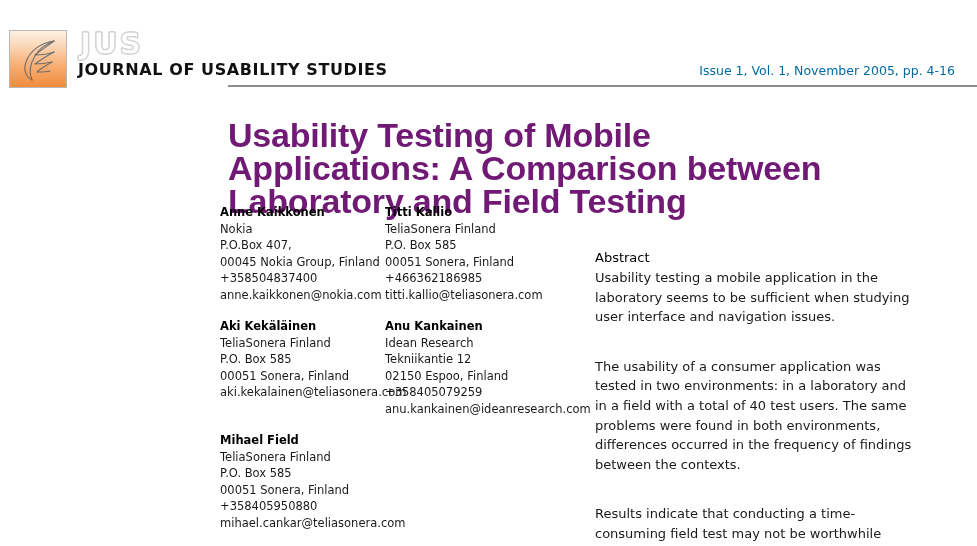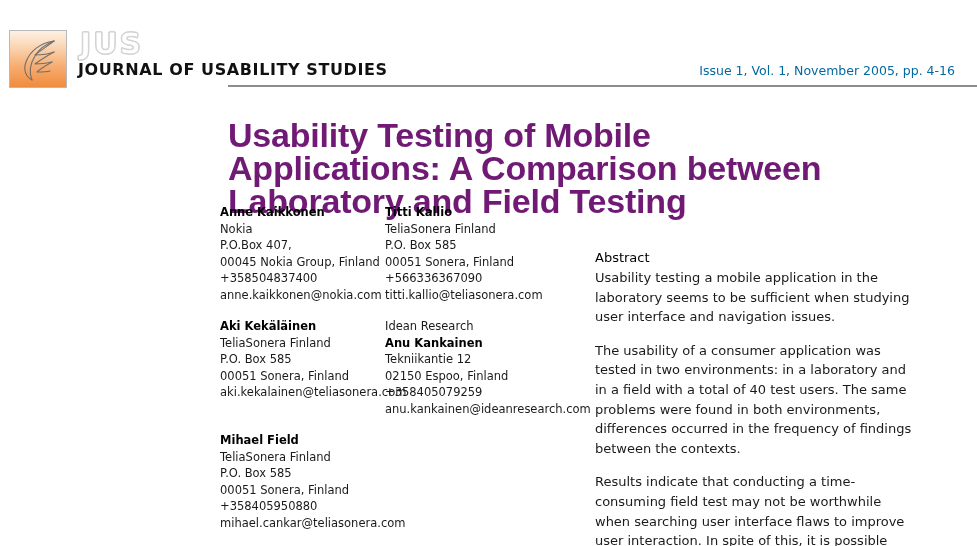--- a/index.html
+++ b/index.html
@@ -137,21 +137,21 @@
     color: #000000;
     margin: 0 0 1px 0;
   }
   .abstract-para {
     font-size: 13px;
     line-height: 19.6px;
     color: #1a1a1a;
     margin: 0;
   }
   .abstract-para + .abstract-para {
-    margin-top: 14px;
+    margin-top: 30px;
   }
 </style>
 </head>
 <body>
 
 <div id="masthead">
 
   <div id="logo-mark">
     <svg width="56" height="56" viewBox="0 0 56 56" xmlns="http://www.w3.org/2000/svg">
       <g fill="none" stroke="#6e6e6e" stroke-width="1.1" stroke-linecap="round" stroke-linejoin="round">
@@ -182,36 +182,36 @@
       <div class="author-line">P.O.Box 407,</div>
       <div class="author-line">00045 Nokia Group, Finland</div>
       <div class="author-line">+358504837400</div>
       <div class="author-line">anne.kaikkonen@nokia.com</div>
     </div>
     <div class="author-block author-col-right">
       <div class="author-line author-name">Titti Kallio</div>
       <div class="author-line">TeliaSonera Finland</div>
       <div class="author-line">P.O. Box 585</div>
       <div class="author-line">00051 Sonera, Finland</div>
-      <div class="author-line">+566336367090</div>
+      <div class="author-line">+466362186985</div>
       <div class="author-line">titti.kallio@teliasonera.com</div>
     </div>
   </div>
 
   <div class="author-row">
     <div class="author-block author-col-left">
       <div class="author-line author-name">Aki Kekäläinen</div>
       <div class="author-line">TeliaSonera Finland</div>
       <div class="author-line">P.O. Box 585</div>
       <div class="author-line">00051 Sonera, Finland</div>
       <div class="author-line">aki.kekalainen@teliasonera.com</div>
     </div>
     <div class="author-block author-col-right">
+      <div class="author-line author-name">Anu Kankainen</div>
       <div class="author-line">Idean Research</div>
-      <div class="author-line author-name">Anu Kankainen</div>
       <div class="author-line">Tekniikantie 12</div>
       <div class="author-line">02150 Espoo, Finland</div>
       <div class="author-line">+358405079259</div>
       <div class="author-line">anu.kankainen@ideanresearch.com</div>
     </div>
   </div>
 
   <div class="author-row">
     <div class="author-block author-col-left">
       <div class="author-line author-name">Mihael Field</div>

